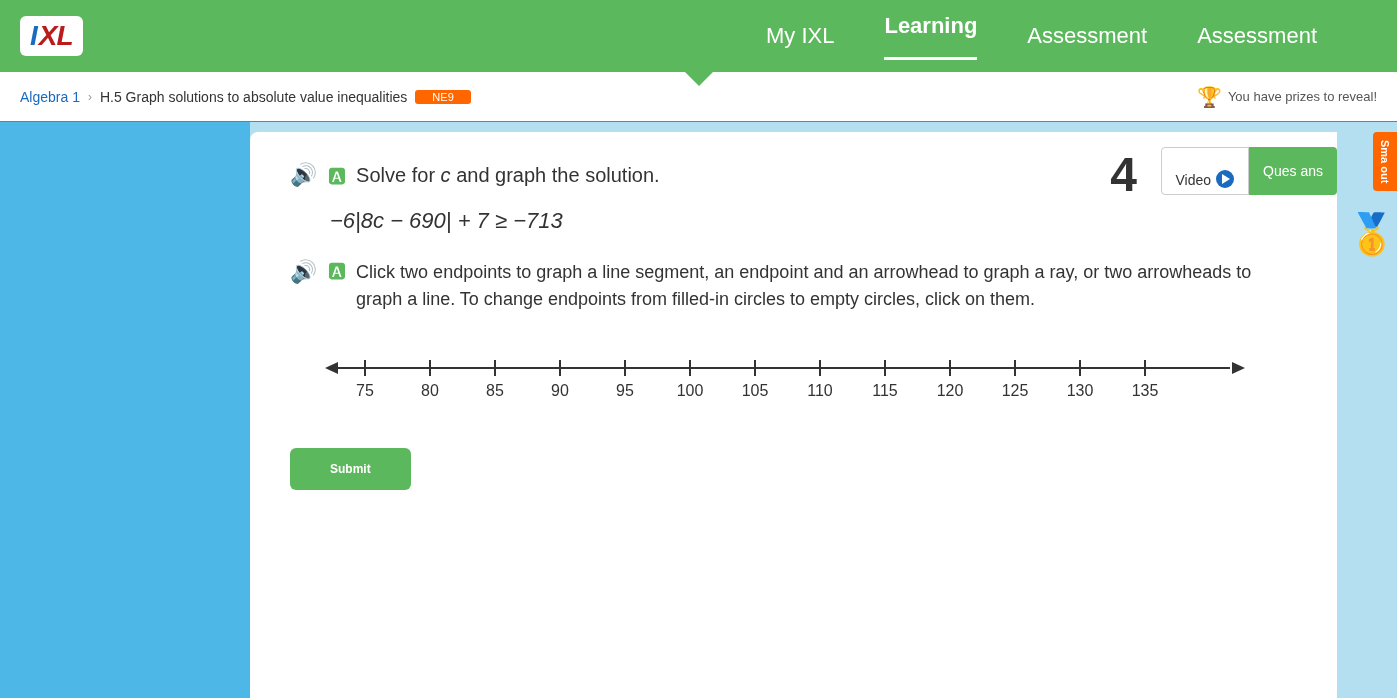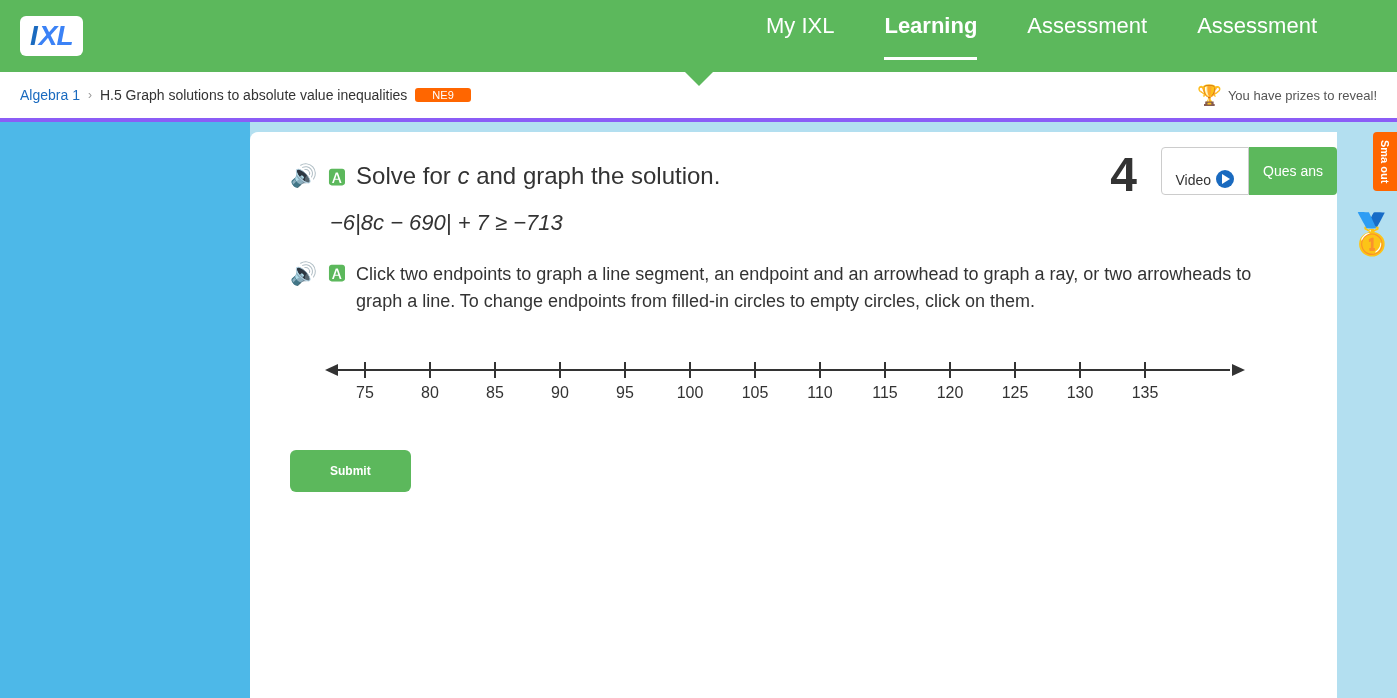--- a/index.html
+++ b/index.html
@@ -21,26 +21,27 @@
       font-size: 28px;
       font-weight: 900;
       color: #1a1a1a;
       font-style: italic;
       letter-spacing: -1px;
       display: flex;
       align-items: center;
       gap: 2px;
     }
     .logo-i { color: #1a6abf; font-style: italic; font-weight: 900; }
-    .logo-xl { color: #3b82f6; font-weight: 900; }
+    .logo-xl { color: #b91c1c; font-weight: 900; }
     .nav-links {
       display: flex;
       gap: 50px;
       margin-left: auto;
       margin-right: 60px;
+      align-items: center;
     }
     .nav-link {
       color: white;
       text-decoration: none;
       font-size: 22px;
       font-weight: 400;
     }
     .nav-link.active {
       font-weight: 700;
       border-bottom: 3px solid white;
@@ -61,21 +62,21 @@
 
     
     .breadcrumb-bar {
       background: white;
       height: 50px;
       display: flex;
       align-items: center;
       padding: 0 20px;
       font-size: 14px;
       color: #555;
-      border-bottom: 4px solid #8b5cf6;
+      border-bottom: 1px solid #8b5cf6;
       position: relative;
     }
     .breadcrumb-link { color: #1a6abf; cursor: pointer; }
     .breadcrumb-sep { margin: 0 8px; color: #999; font-size: 12px; }
     .breadcrumb-current { color: #333; }
     .breadcrumb-badge {
       background: #ff6600;
       color: white;
       font-size: 11px;
       padding: 1px 17px;
@@ -181,21 +182,21 @@
       align-items: center;
       gap: 10px;
       margin-bottom: 20px;
     }
     .sound-icon {
       color: #1a6abf;
       font-size: 22px;
       cursor: pointer;
     }
     .problem-text {
-      font-size: 24px;
+      font-size: 20px;
       color: #333;
     }
     .italic-c { font-style: italic; }
 
     .equation {
       font-size: 22px;
       color: #333;
       margin: 10px 0 25px 40px;
       font-style: italic;
     }

